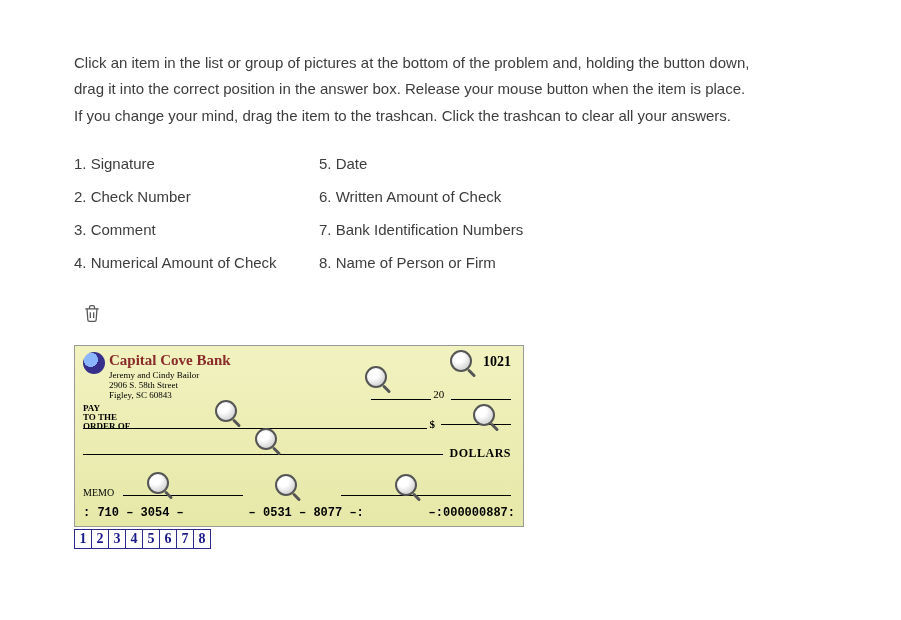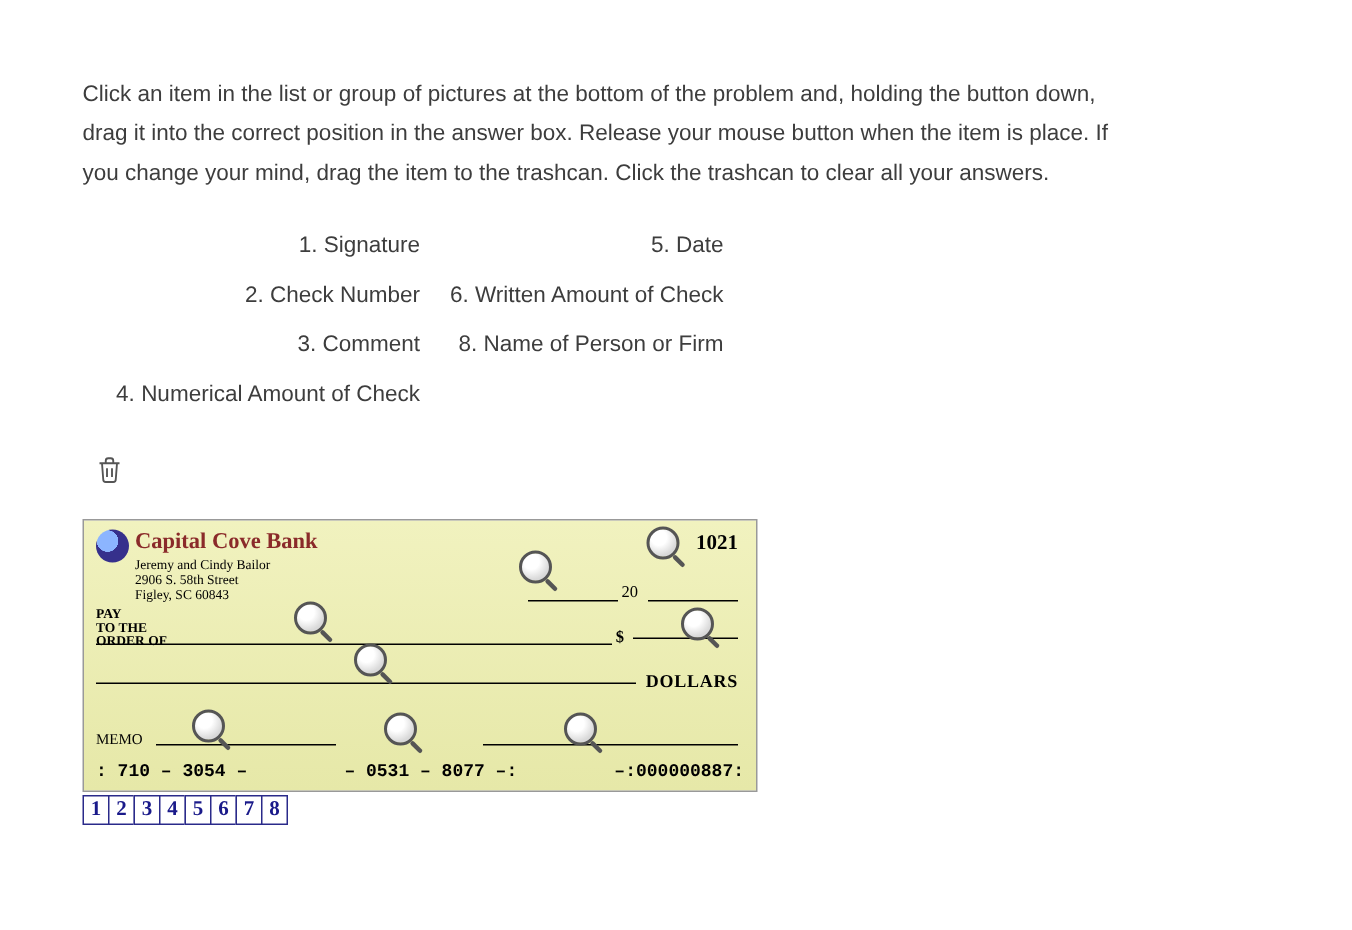--- a/index.html
+++ b/index.html
@@ -1,19 +1,19 @@
 <!DOCTYPE html>
 <html><head>
 <meta charset="utf-8">
 <style>
   html,body{margin:0;padding:0;background:#fff;font-family:Arial,Helvetica,sans-serif;color:#3d3d3d;}
-  .page{width:811px;min-height:620px;box-sizing:border-box;padding:50px 55px 20px 55px;}
+  .page{width:811px;min-height:620px;box-sizing:border-box;padding:50px 55px 20px 74px;}
   .instr{font-size:15px;line-height:1.75;margin-bottom:18px;}
   .prompt{font-size:15px;line-height:1.7;margin-bottom:22px;}
-  .list-cols{display:flex;text-align:right;}
+  .list-cols{display:flex;}
   .col{margin-right:20px;}
   .col .row{font-size:15px;line-height:2.2;white-space:nowrap;}
   .col1{width:225px;}
   .trash{margin:24px 0 12px 8px;display:inline-block;}
   .trash svg{width:20px;height:20px;stroke:#555;fill:none;stroke-width:1.5;}
   
   .check{position:relative;width:448px;height:180px;margin-left:0;margin-top:6px;
     background:linear-gradient(180deg,#f1f2bf 0%,#e6e8a8 100%);border:1px solid #999;
     font-family:"Times New Roman",serif;color:#222;}
   .logo{position:absolute;left:8px;top:6px;width:22px;height:22px;border-radius:50%;
@@ -54,20 +54,21 @@
   <div class="list-cols">
     <div class="col col1">
       <div class="row">1. Signature</div>
       <div class="row">2. Check Number</div>
       <div class="row">3. Comment</div>
       <div class="row">4. Numerical Amount of Check</div>
     </div>
     <div class="col">
       <div class="row">5. Date</div>
       <div class="row">6. Written Amount of Check</div>
+      <div class="row">7. Bank Identification Numbers</div>
       <div class="row">8. Name of Person or Firm</div>
     </div>
   </div>
 
   <span class="trash">
     <svg viewBox="0 0 24 24">
         <path d="M4 7h16M9 7V5a2 2 0 0 1 2-2h2a2 2 0 0 1 2 2v2M6 7l1 13a2 2 0 0 0 2 2h6a2 2 0 0 0 2-2l1-13M10 11v7M14 11v7"></path>
       </svg>
   </span>
 

